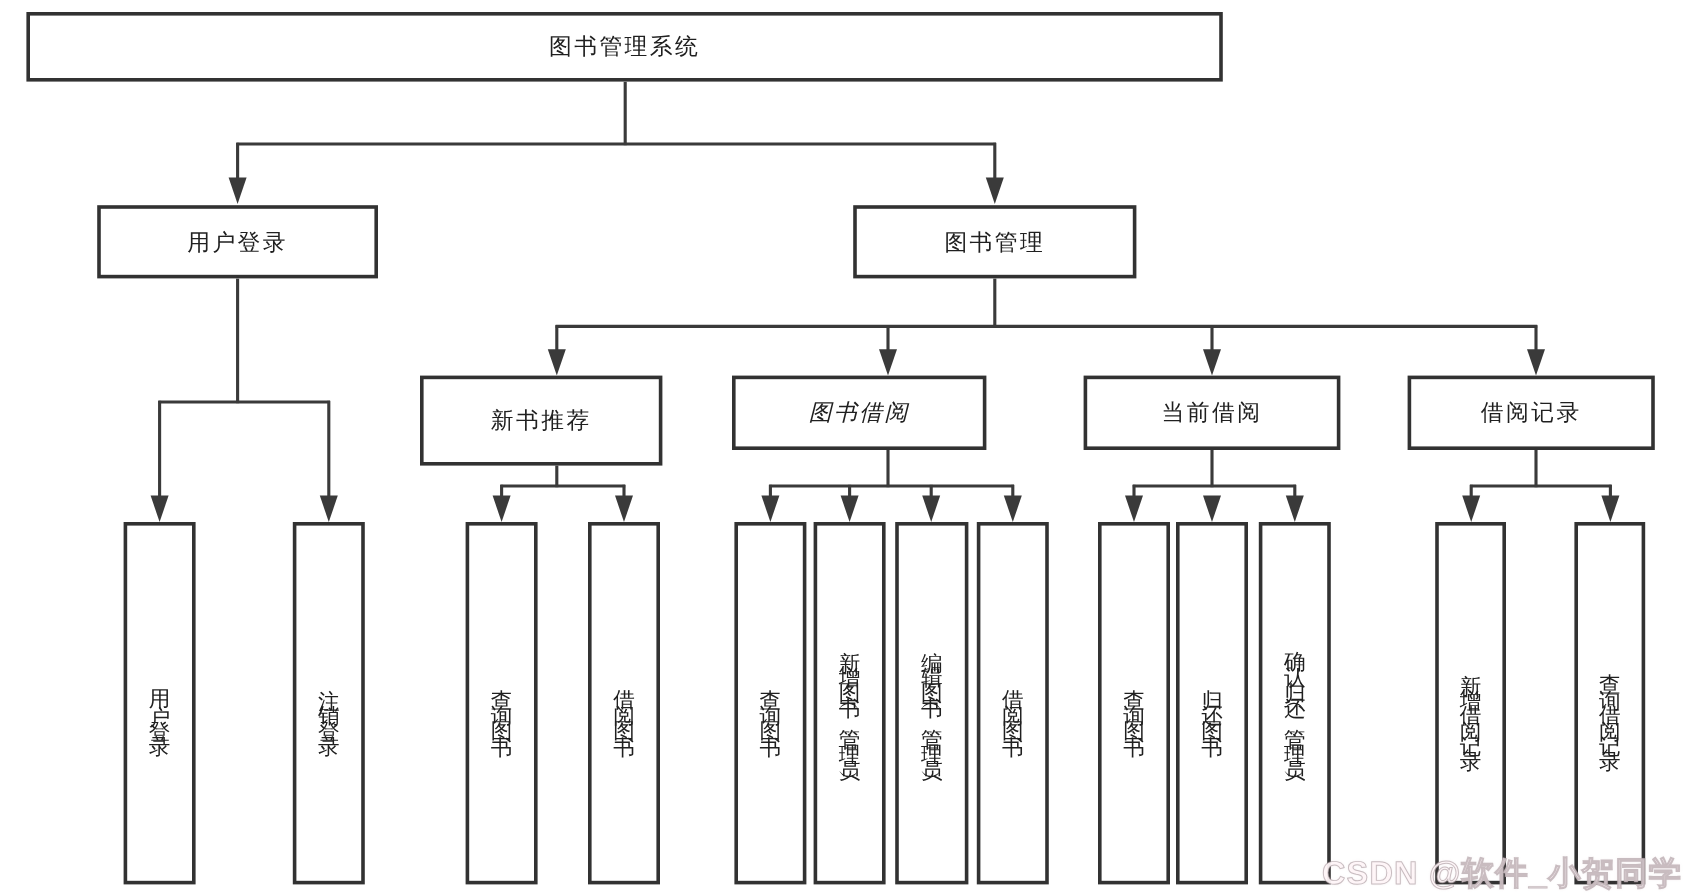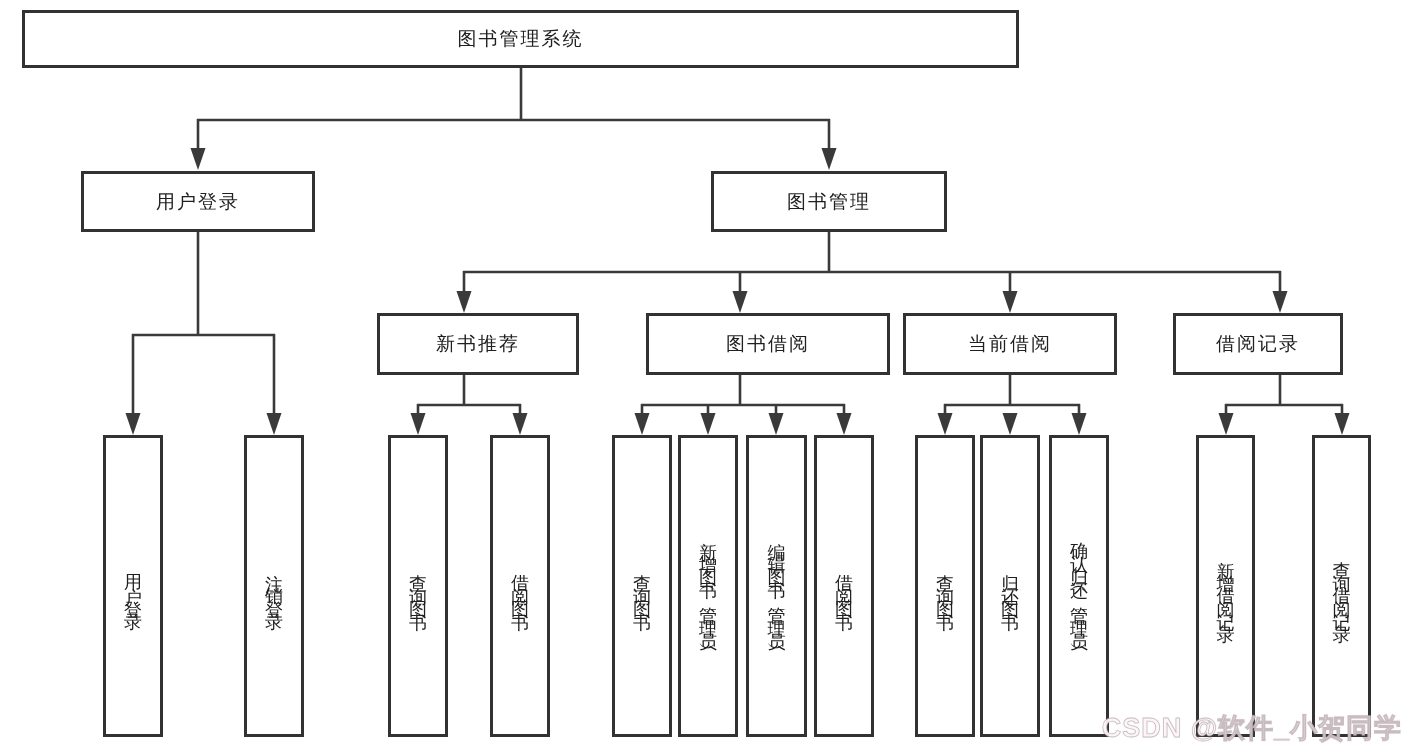--- a/index.html
+++ b/index.html
@@ -137,30 +137,30 @@
     <span>图书管理系统</span>
   </div>
 
   <div class="node hnode" style="left:81px; top:171px; width:234px; height:61px;">
     <span>用户登录</span>
   </div>
   <div class="node hnode" style="left:711px; top:171px; width:236px; height:61px;justify-content:center;">
     <span>图书管理</span>
   </div>
 
-  <div class="node hnode" style="left:377px; top:313px; width:202px; height:62px;">
+  <div class="node hnode" style="left:350px; top:313px; width:202px; height:75px;">
     <span>新书推荐</span>
   </div>
-  <div class="node hnode" style="left:646px; top:313px; width:244px; height:62px;">
+  <div class="node hnode" style="left:610px; top:313px; width:212px; height:62px;font-style:italic;">
     <span>图书借阅</span>
   </div>
   <div class="node hnode" style="left:903px; top:313px; width:214px; height:62px;text-align:right;">
     <span>当前借阅</span>
   </div>
-  <div class="node hnode" style="left:1173px; top:313px; width:170px; height:62px;">
+  <div class="node hnode" style="left:1173px; top:313px; width:206px; height:62px;">
     <span>借阅记录</span>
   </div>
 
   <div class="node vnode" style="left:103px; top:435px; width:60px; height:302px;">
     <span>用户登录</span>
   </div>
   <div class="node vnode" style="left:244px; top:435px; width:60px; height:302px;">
     <span>注销登录</span>
   </div>
 

